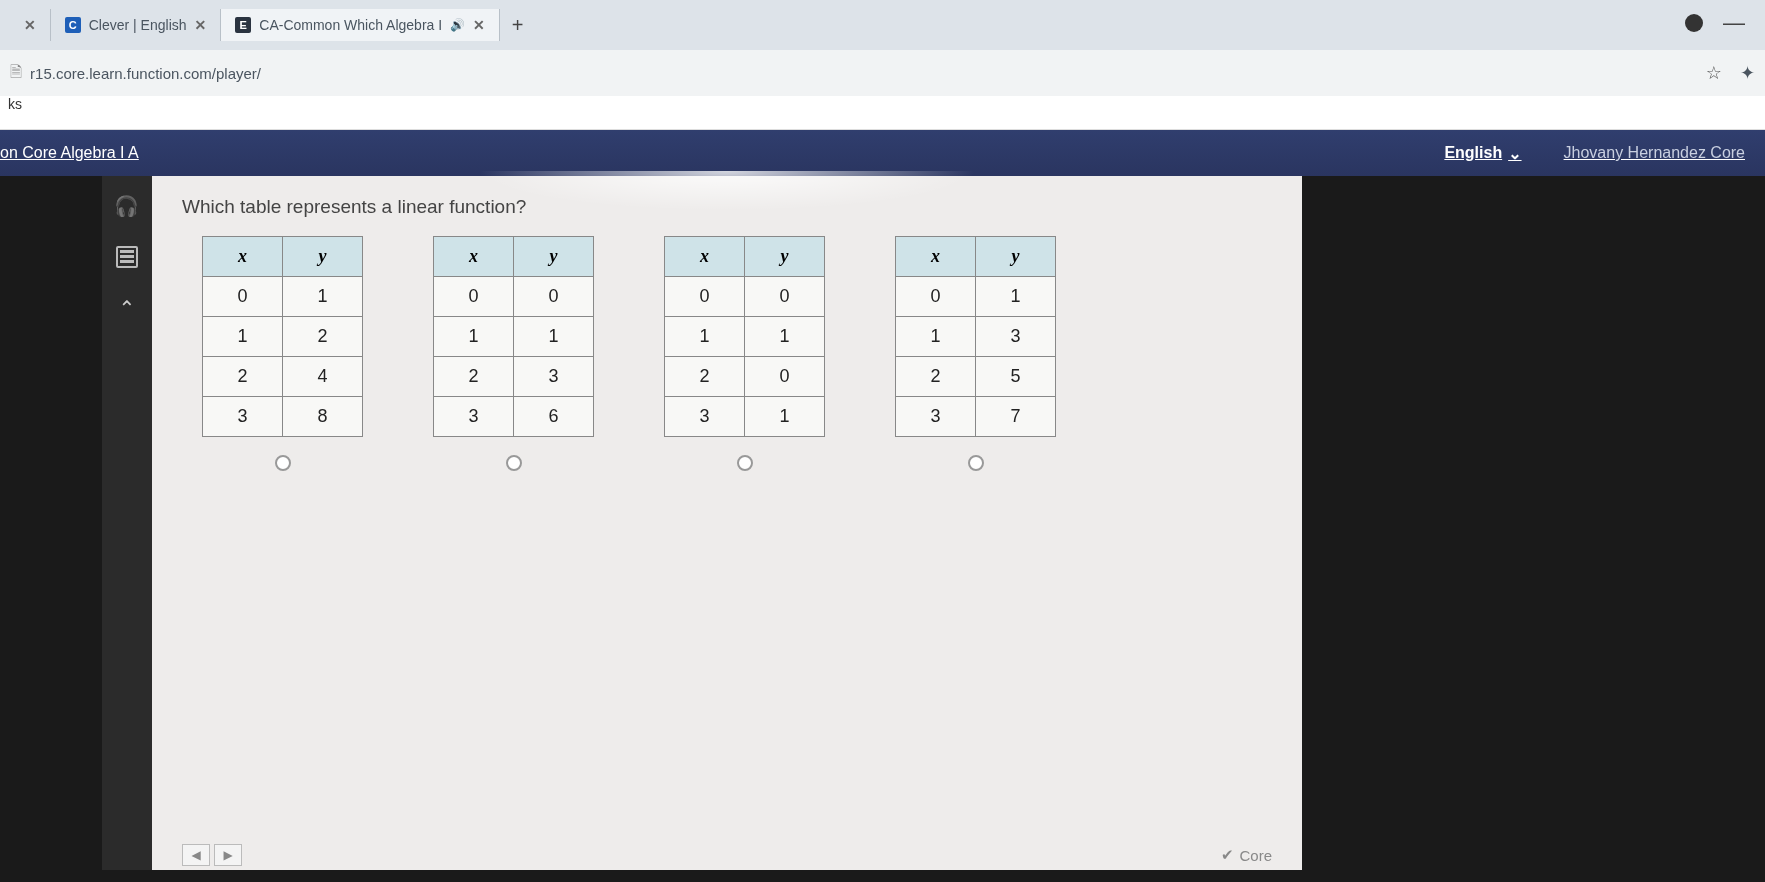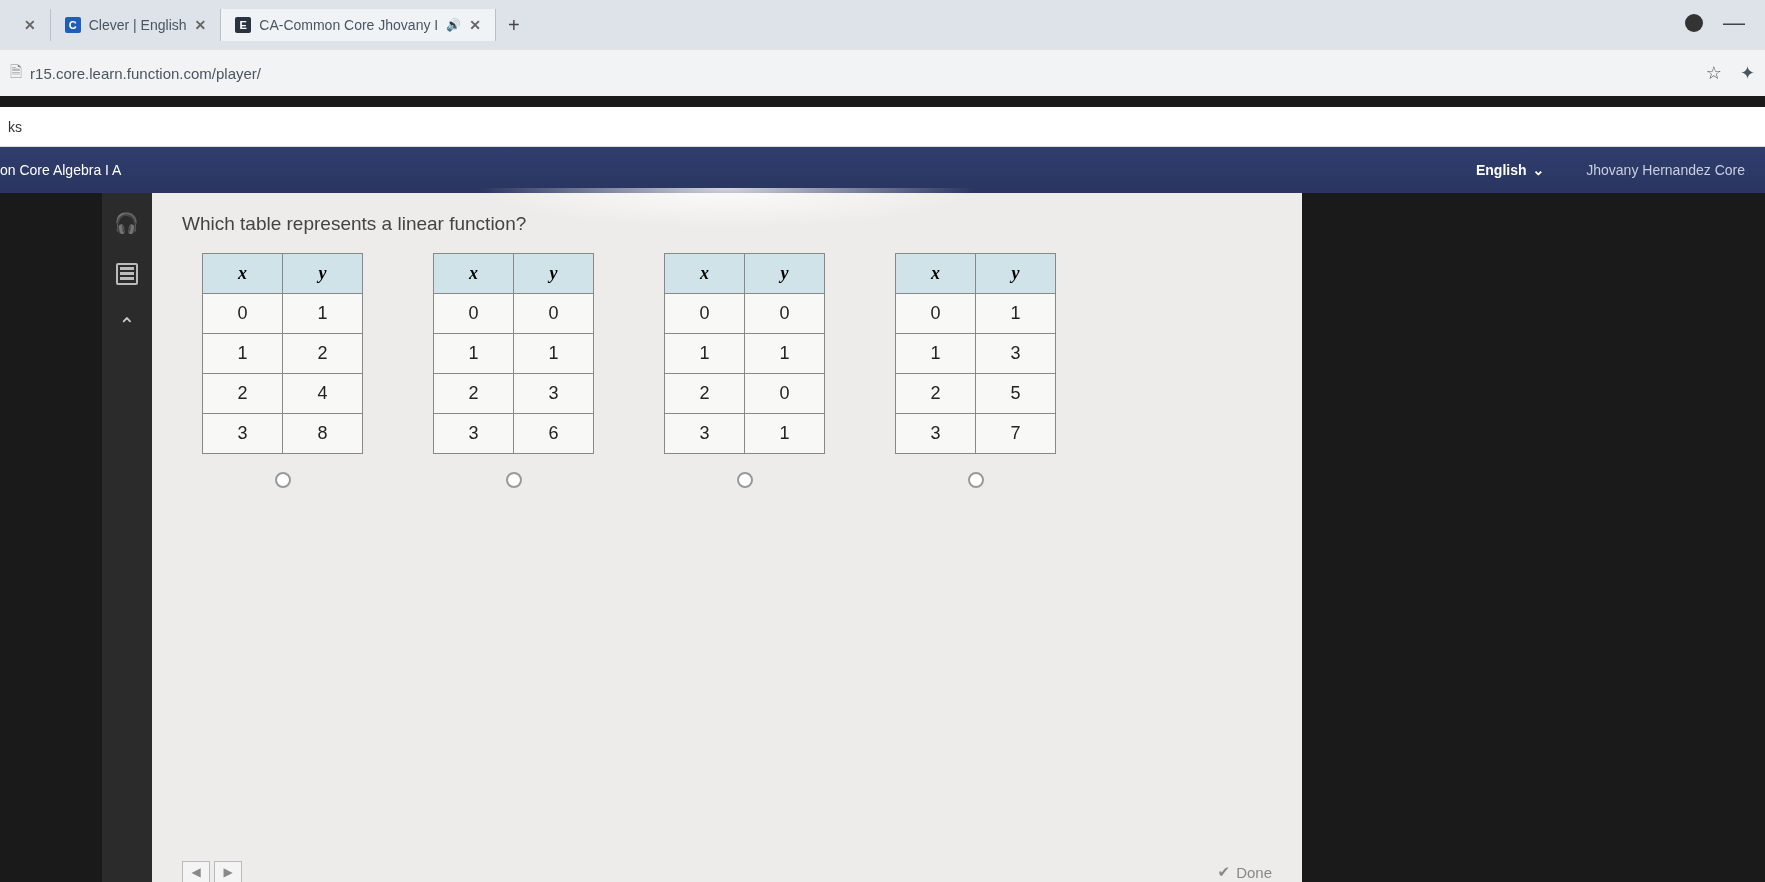--- a/index.html
+++ b/index.html
@@ -49,38 +49,38 @@
     align-items: center;
     padding: 0 10px;
     font-size: 15px;
     color: #4b5560;
     gap: 8px;
   }
   .site-icon { color: #888; }
   .star-icon { margin-left: auto; color: #555; font-size: 18px; }
   .bookmarks-bar {
     background: #ffffff;
-    height: 40px;
-    display: flex;
-    align-items: center;
+    height: 34px;
+    display: flex;
+    align-items: flex-start;
     padding: 0 8px;
     font-size: 14px;
     color: #333;
     border-bottom: 1px solid #ddd;
-    margin-top: 11px;
   }
   .app-header {
     background: #2a3a6b;
     background: linear-gradient(#303e6e, #2a3560);
     height: 46px;
     display: flex;
     align-items: center;
     color: #fff;
     padding: 0 20px 0 0;
-    font-size: 14px;
+    font-size: 16px;
+    text-decoration: underline;
   }
   .course-title { font-weight: 500; }
   .header-right { margin-left: auto; display: flex; align-items: center; gap: 42px; }
   .lang-select { display: flex; align-items: center; gap: 6px; font-weight: 600; cursor: pointer; }
   .user-name { color: #c8cfe0; font-weight: 500; }
   .content-area {
     display: flex;
     background: #1a1a1a;
     height: calc(100% - 188px);
   }
@@ -179,21 +179,21 @@
   <div class="tab">
     <span class="tab-close">✕</span>
   </div>
   <div class="tab">
     <span class="tab-favicon favicon-clever">C</span>
     <span>Clever | English</span>
     <span class="tab-close">✕</span>
   </div>
   <div class="tab active">
     <span class="tab-favicon favicon-edg">E</span>
-    <span>CA-Common Core Jhovany I</span>
+    <span>CA-Common Which Algebra I</span>
     <span style="font-size:12px;">🔊</span>
     <span class="tab-close">✕</span>
   </div>
   <span class="new-tab-btn">+</span>
   <div class="chrome-controls">
     <span class="ctrl-circle"></span>
     <span style="font-size:22px;">—</span>
   </div>
 </div>
 
@@ -352,17 +352,17 @@
 
     </div>
 
     <div class="footer-bar">
       <div class="nav-arrows">
         <div class="nav-btn">◀</div>
         <div class="nav-btn">▶</div>
       </div>
       <div class="done-btn">
         <span>✔</span>
-        <span>Done</span>
+        <span>Core</span>
       </div>
     </div>
   </div>
 </div>
 
 </body></html>

